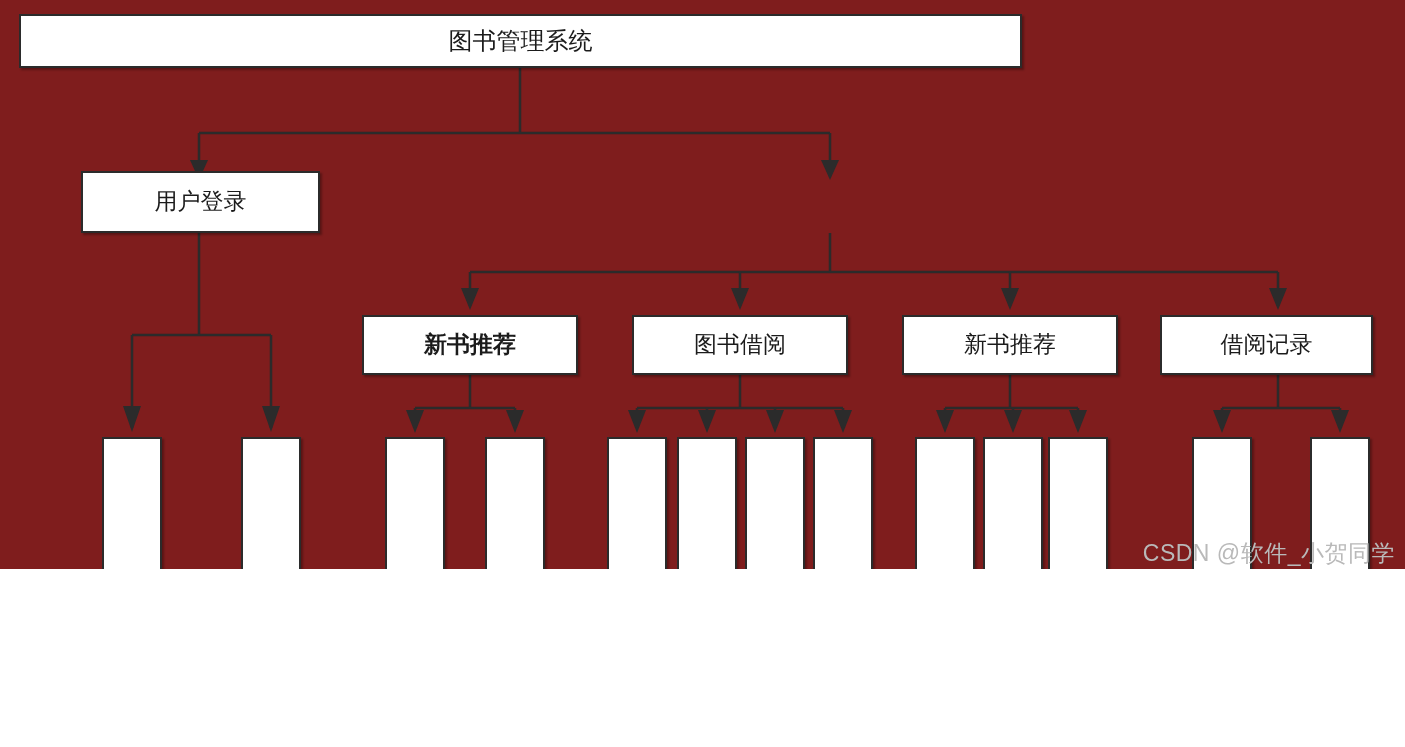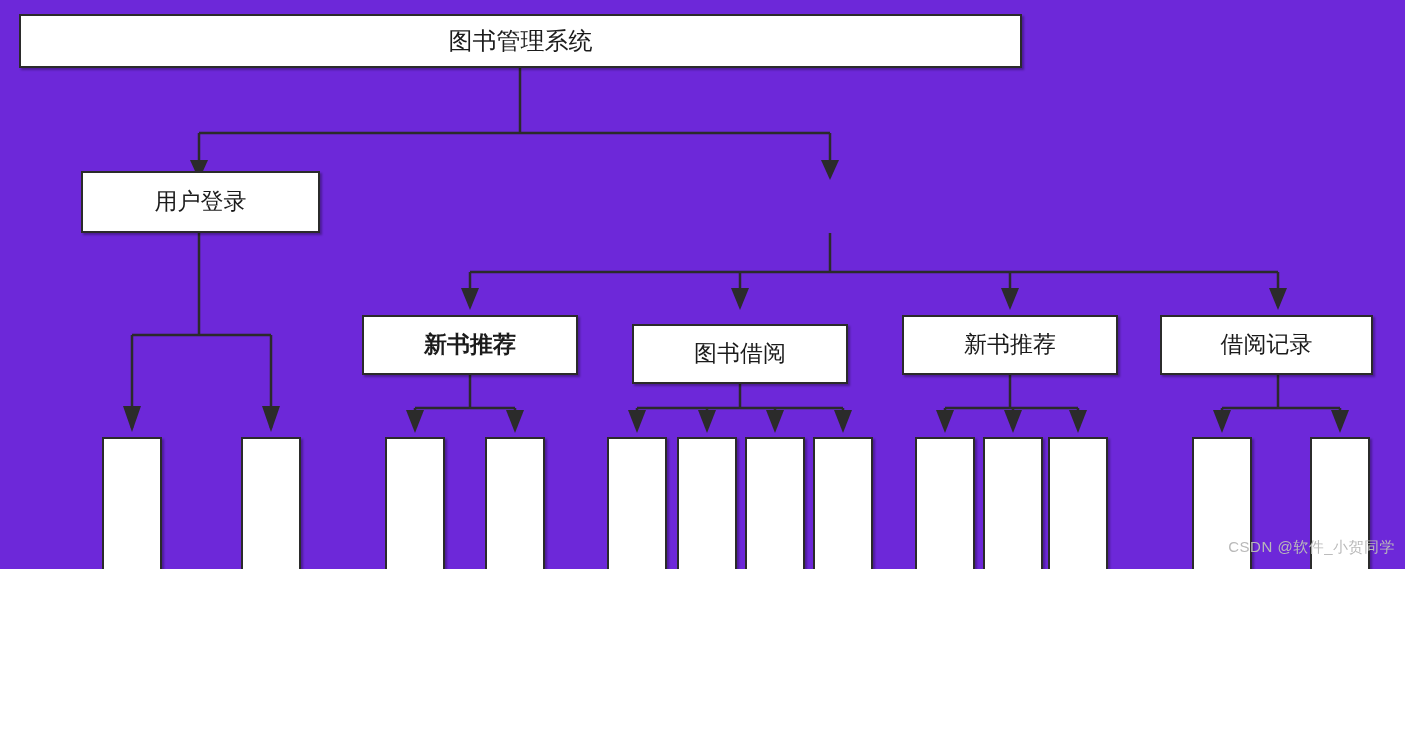--- a/index.html
+++ b/index.html
@@ -7,21 +7,21 @@
     padding: 0;
     background: #ffffff;
   }
   body {
     font-family: "Liberation Sans", "DejaVu Sans", sans-serif;
   }
   #canvas {
     position: relative;
     width: 1405px;
     height: 569px;
-    background: #6d28d9;
+    background: #7f1d1d;
     overflow: hidden;
   }
   #wires {
     position: absolute;
     left: 0;
     top: 0;
     width: 1405px;
     height: 747px;
     pointer-events: none;
   }
@@ -53,22 +53,22 @@
   .node.vert .label {
     writing-mode: vertical-rl;
     text-orientation: upright;
     font-size: 24px;
     letter-spacing: 3px;
     line-height: 1;
   }
   #watermark {
     position: absolute;
     right: 10px;
-    bottom: 12px;
-    font-size: 15px;
+    bottom: 0;
+    font-size: 23px;
     color: #b9b9b9;
     white-space: nowrap;
     letter-spacing: 0.5px;
   }
 </style>
 </head>
 <body>
 
 <div id="canvas">
 
@@ -156,21 +156,21 @@
 
   <div class="node horiz" style="left:81px; top:171px; width:239px; height:62px;">
     <span class="label">用户登录</span>
   </div>
 
 
   <div class="node horiz" style="left:362px; top:315px; width:216px; height:60px;font-weight:bold;">
     <span class="label">新书推荐</span>
   </div>
 
-  <div class="node horiz" style="left:632px; top:315px; width:216px; height:60px;margin-top:9px;">
+  <div class="node horiz" style="left:632px; top:315px; width:216px; height:60px;">
     <span class="label">图书借阅</span>
   </div>
 
   <div class="node horiz" style="left:902px; top:315px; width:216px; height:60px;">
     <span class="label">新书推荐</span>
   </div>
 
   <div class="node horiz" style="left:1160px; top:315px; width:213px; height:60px;">
     <span class="label">借阅记录</span>
   </div>

